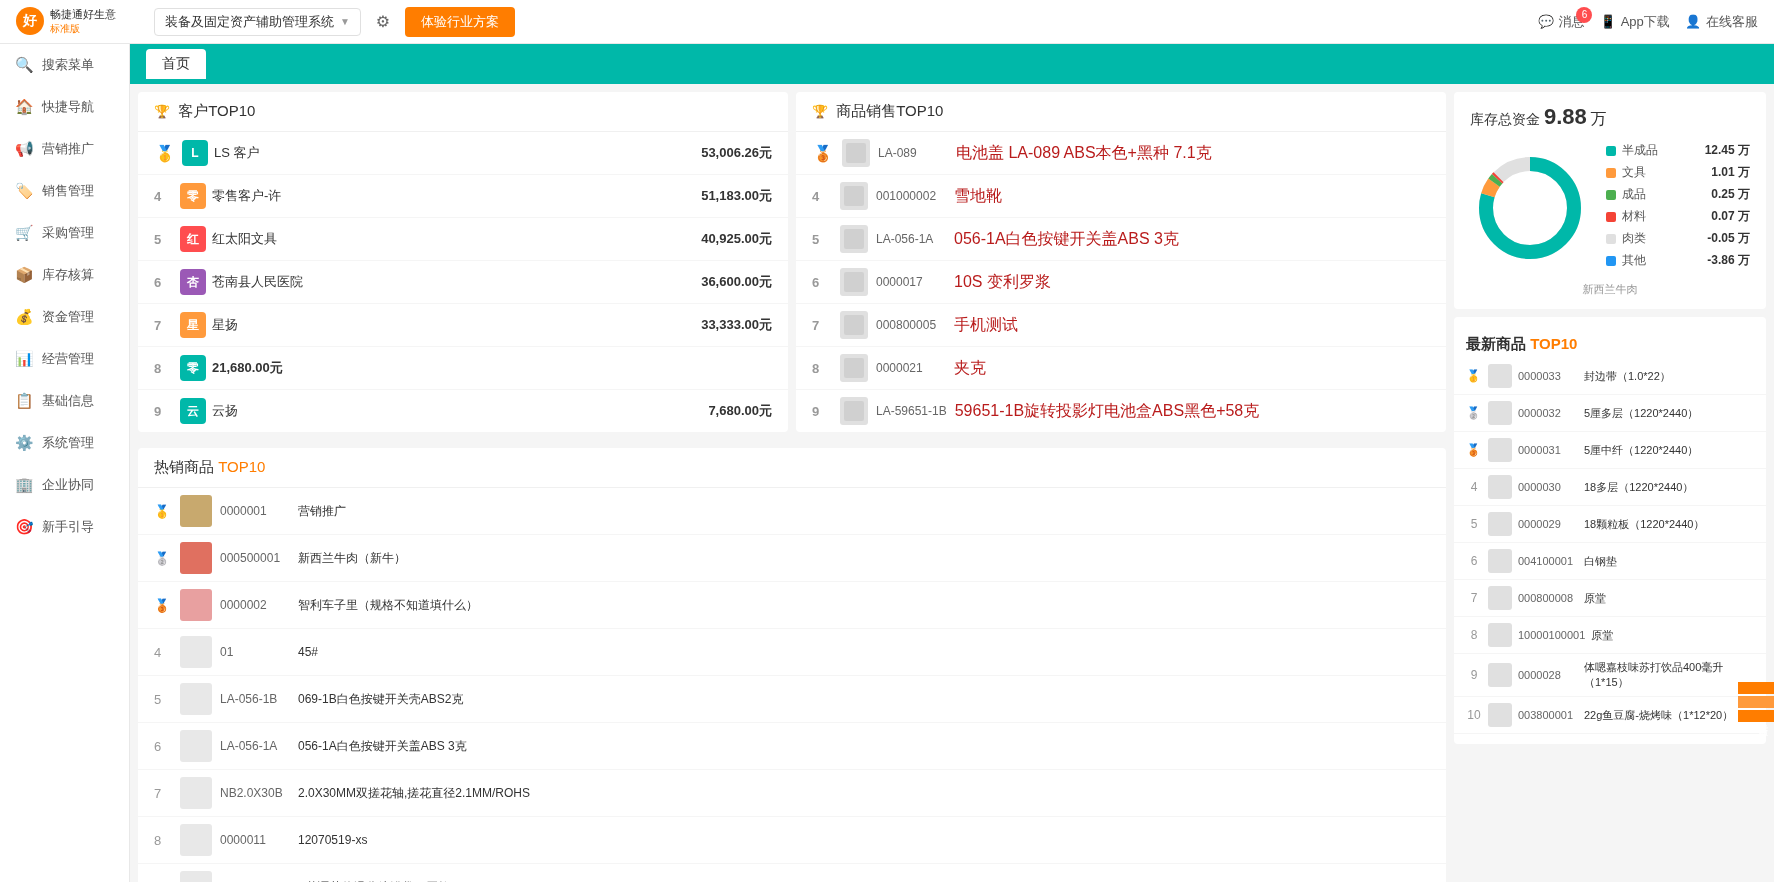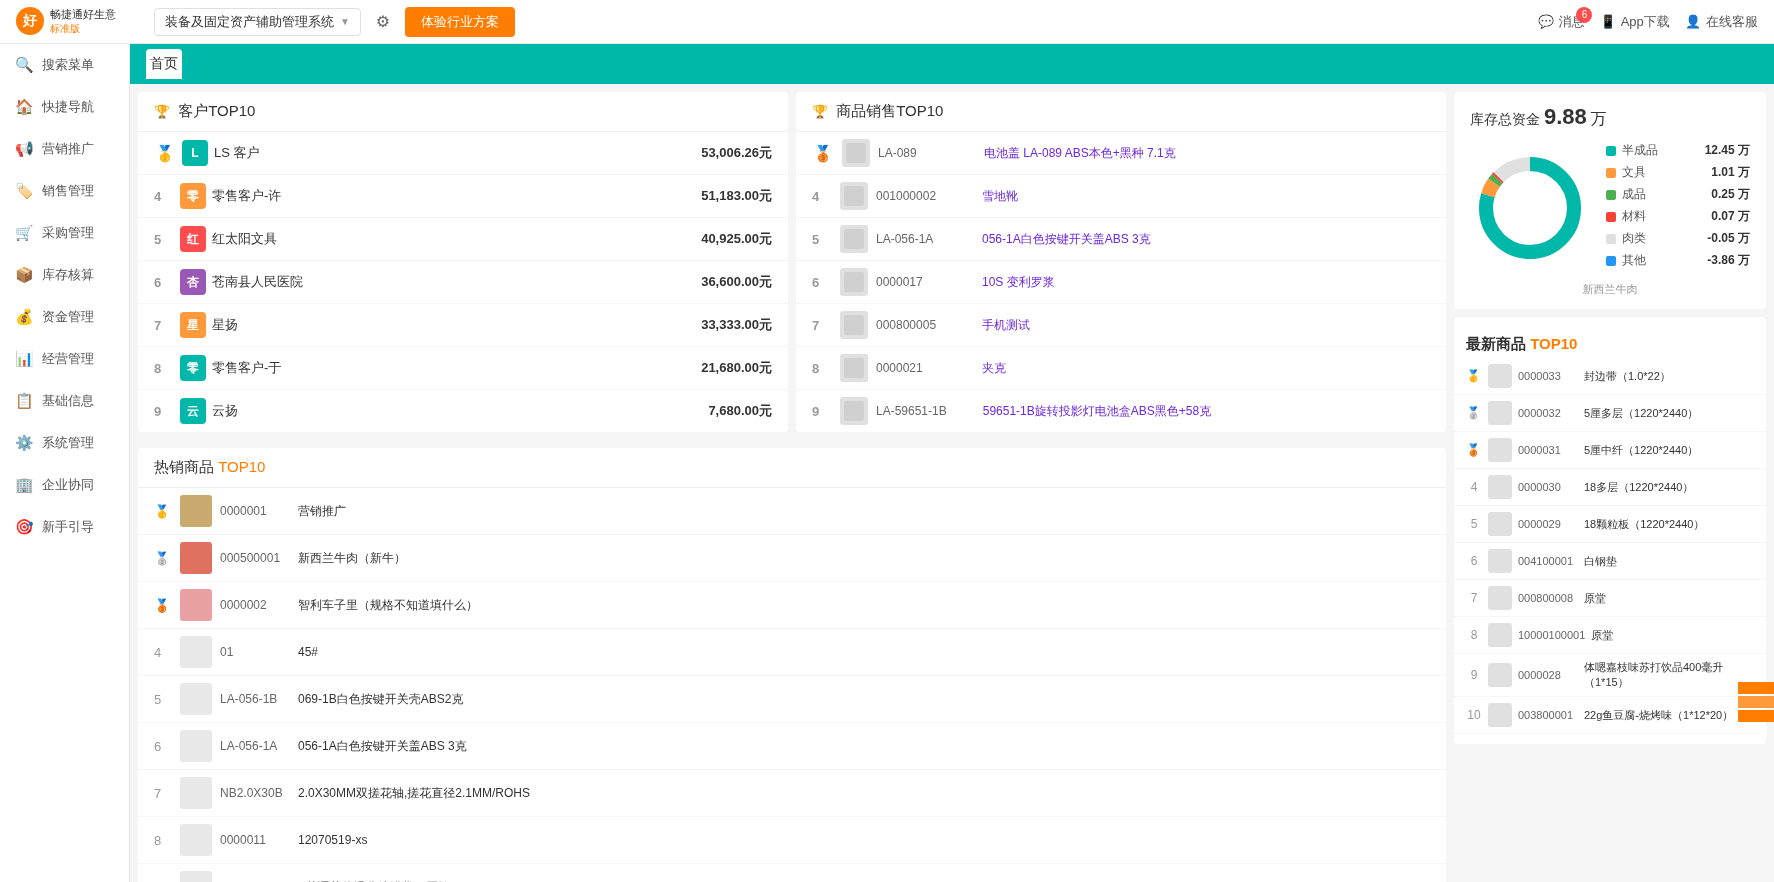--- a/index.html
+++ b/index.html
@@ -117,21 +117,21 @@
 
     
     .nav-bar {
       background: #00b8a9;
       height: 40px;
       display: flex; align-items: center;
       padding: 0 16px;
       gap: 4px;
     }
     .nav-tab {
-      padding: 6px 4px;
+      padding: 6px 16px;
       color: #fff;
       cursor: pointer;
       border-radius: 4px 4px 0 0;
       font-size: 14px;
       text-align: center;
     }
     .nav-tab.active { background: #fff; color: #333; }
 
     
     .page-body {
@@ -193,21 +193,21 @@
       gap: 8px;
     }
     .goods-img {
       width: 28px; height: 28px;
       background: #e0e0e0;
       border-radius: 3px;
       display: flex; align-items: center; justify-content: center;
       font-size: 10px; color: #999;
     }
     .goods-code { font-size: 12px; color: #666; min-width: 70px; }
-    .goods-name { flex: 1; font-size: 12px; color: #6d28d9; margin-left: 28px; }
+    .goods-name { flex: 1; font-size: 16px; color: #b91c1c; }
 
     
     .right-panel {
       width: 320px;
       flex-shrink: 0;
     }
     .inventory-panel {
       background: #fff;
       margin: 8px 8px 0 0;
       border-radius: 4px;
@@ -453,21 +453,20 @@
             <div class="ranking-item">
               <span class="rank-num">7</span>
               <div class="rank-avatar" style="background:#ff9a3c;">星</div>
               <span class="rank-name">星扬</span>
               <span class="rank-value">33,333.00元</span>
             </div>
 
             <div class="ranking-item">
               <span class="rank-num">8</span>
               <div class="rank-avatar" style="background:#00b8a9;">零</div>
-              <span class="rank-name">零售客户-于</span>
               <span class="rank-value">21,680.00元</span>
             </div>
 
             <div class="ranking-item">
               <span class="rank-num">9</span>
               <div class="rank-avatar" style="background:#00b8a9;">云</div>
               <span class="rank-name">云扬</span>
               <span class="rank-value">7,680.00元</span>
             </div>
 

